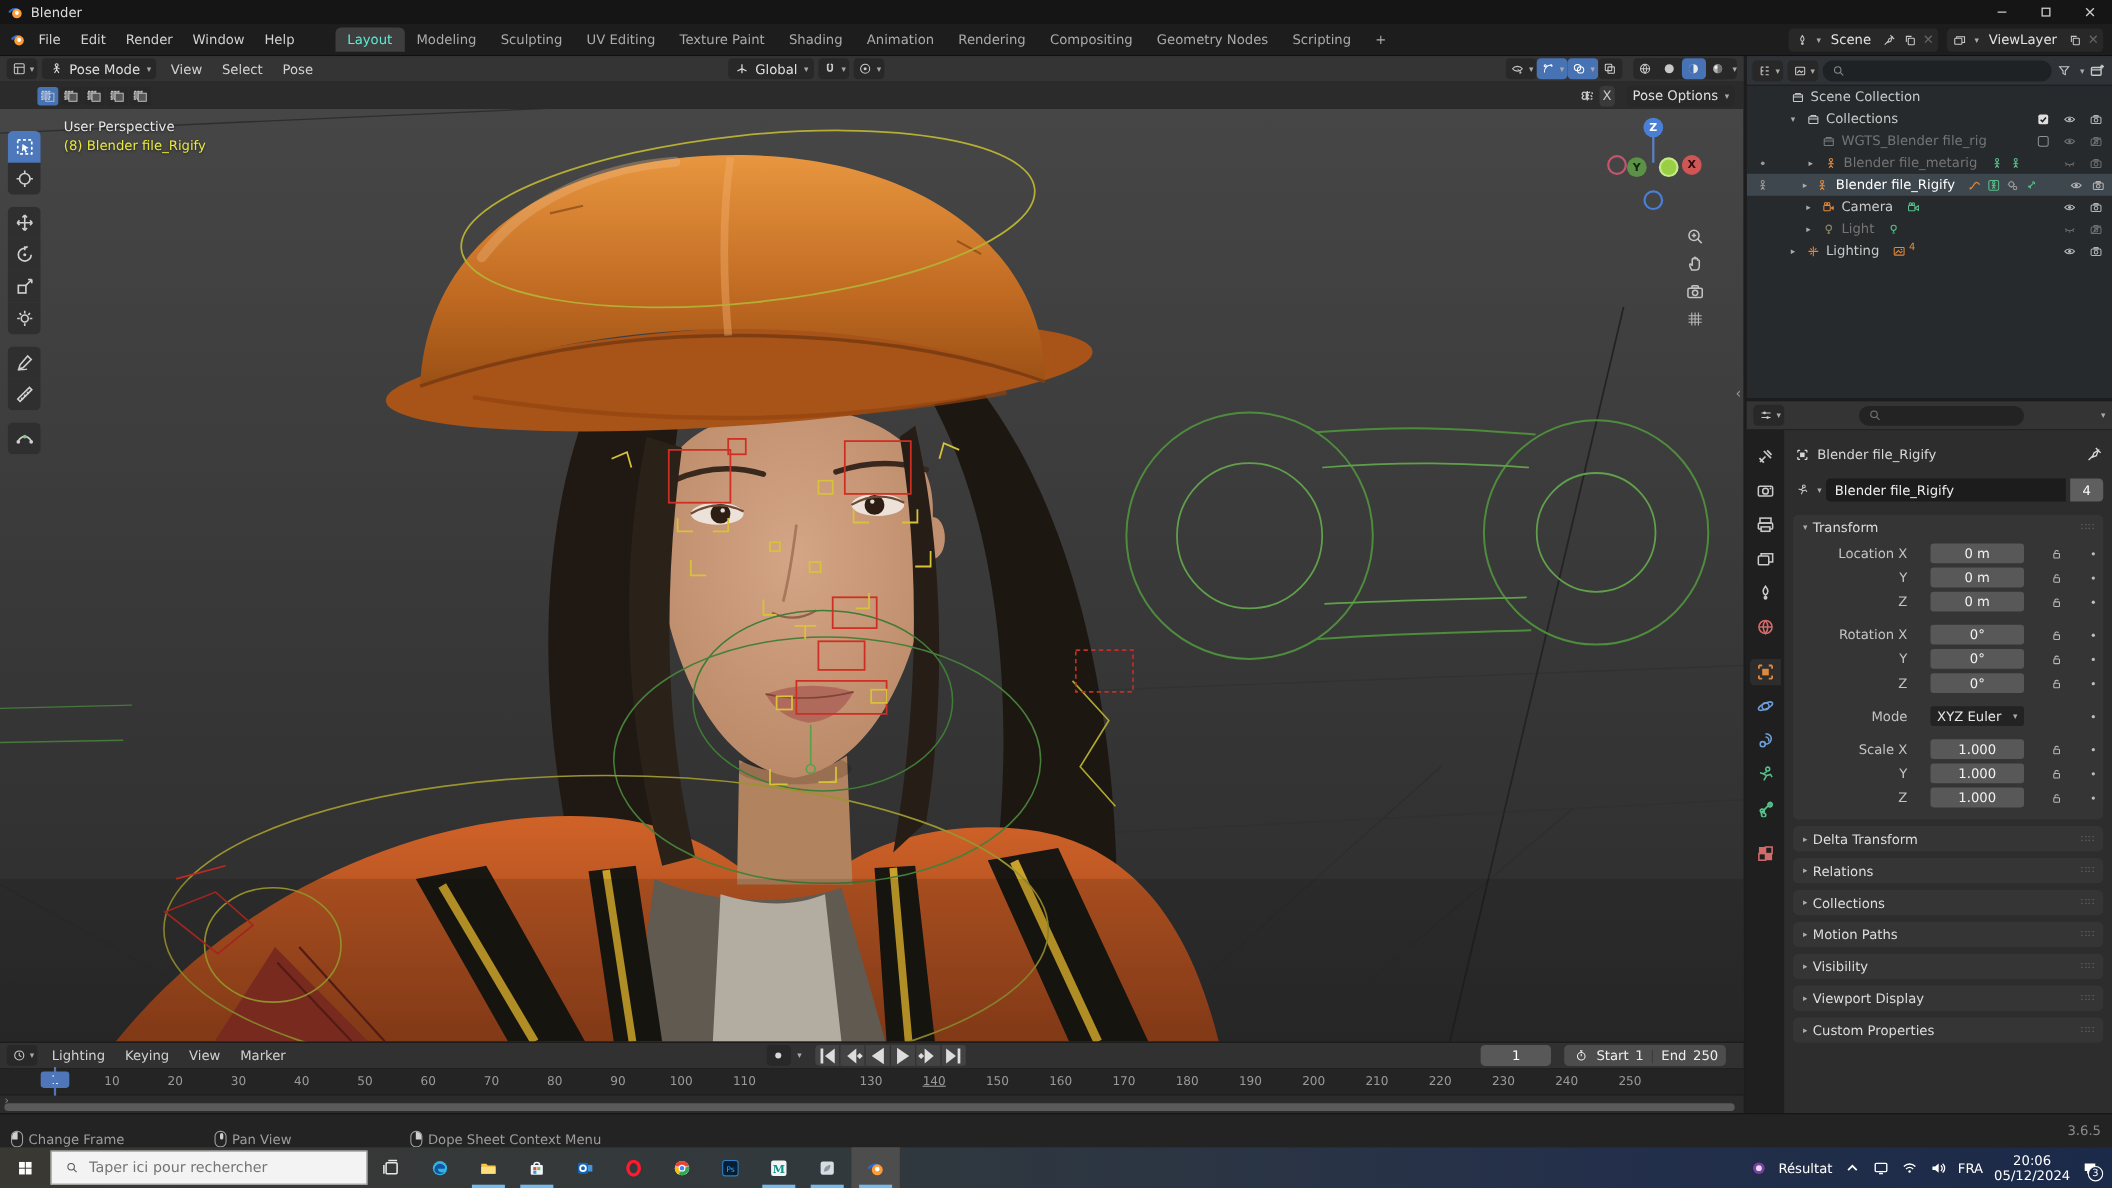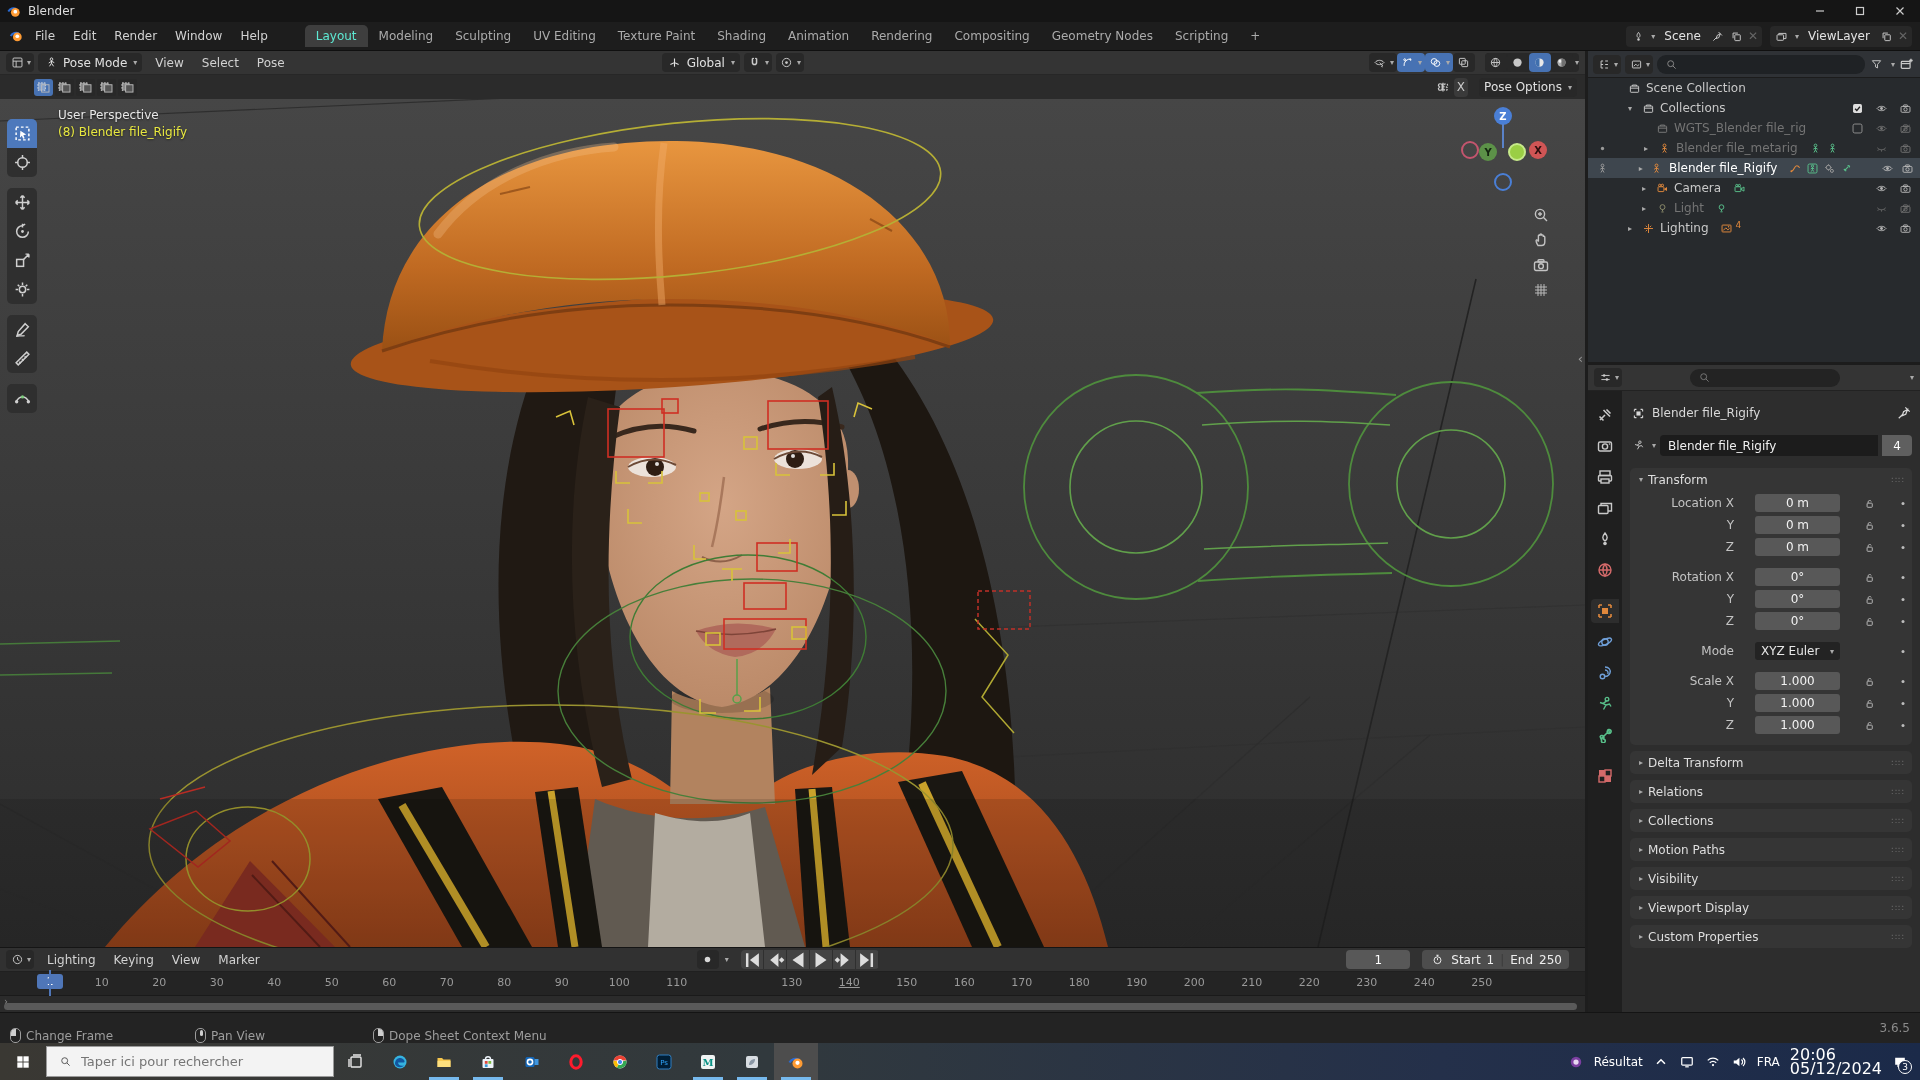--- a/index.html
+++ b/index.html
@@ -113,21 +113,21 @@
   #taskbar{left:0;top:1043px;width:1920px;height:37px;background:linear-gradient(90deg,#3a3833 0%,#31393d 40%,#24304a 75%,#1b2a49 100%);display:flex;align-items:center}
   #start{width:46px;height:37px;display:flex;align-items:center;justify-content:center}
   #tb-search{width:288px;height:31px;background:#f3f3f3;border:1px solid #9a9a9a;display:flex;align-items:center;gap:8px;padding:0 10px;color:#444}
   #tb-search input{border:none;background:transparent;font-family:"DejaVu Sans",sans-serif;font-size:13px;color:#333;outline:none;width:220px}
   .tb-app{width:44px;height:37px;display:flex;align-items:center;justify-content:center;position:relative}
   .tb-app svg{width:24px;height:24px}
   .tb-app.active{background:#4d4d4d}
   .tb-app .under{position:absolute;bottom:0;left:7px;right:7px;height:3px;background:#76b9ed}
   #tray{margin-left:auto;display:flex;align-items:center;gap:10px;padding-right:12px;color:#fff;font-size:12px}
   #tray .ic{color:#fff}
-  #clock{text-align:left;line-height:14px;font-size:16px}
+  #clock{text-align:center;line-height:14px;font-size:12px}
   #notif-badge{position:absolute;right:-4px;bottom:-4px;background:#1b2a49;border:1px solid #fff;border-radius:50%;width:14px;height:14px;font-size:9px;display:flex;align-items:center;justify-content:center}
 </style>
 </head>
 <body>
 
 <div id="screen">
 
   <div id="titlebar" class="abs">
     <span class="ic">
         <svg viewBox="0 0 16 16" fill="none" stroke="currentColor" stroke-width="1.4">

